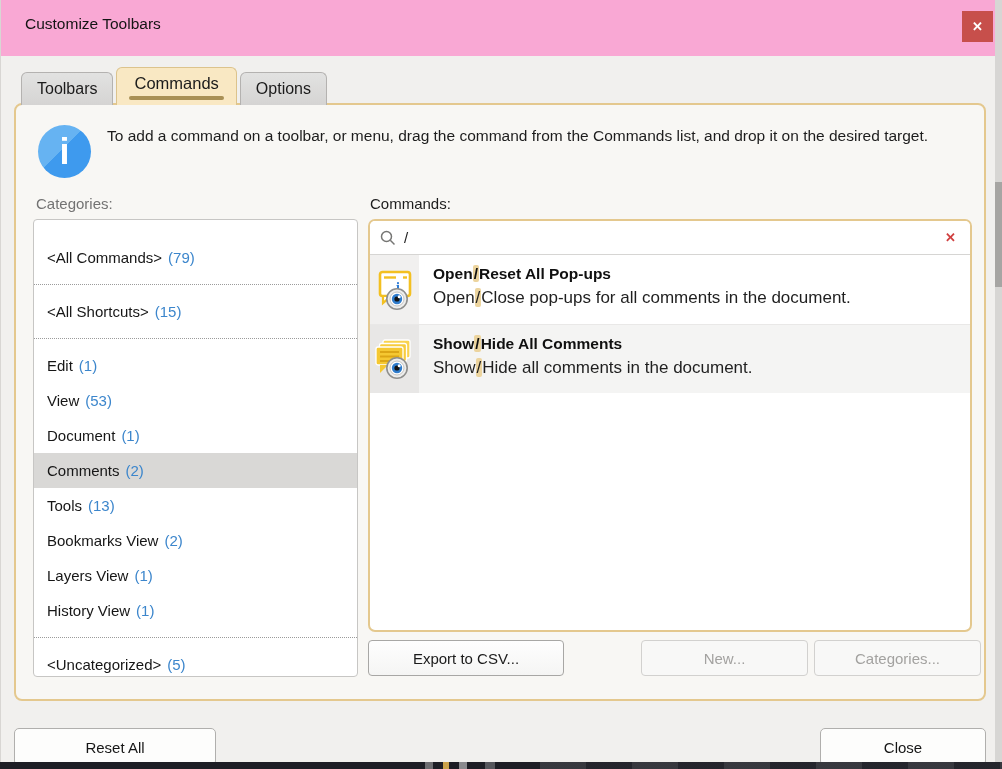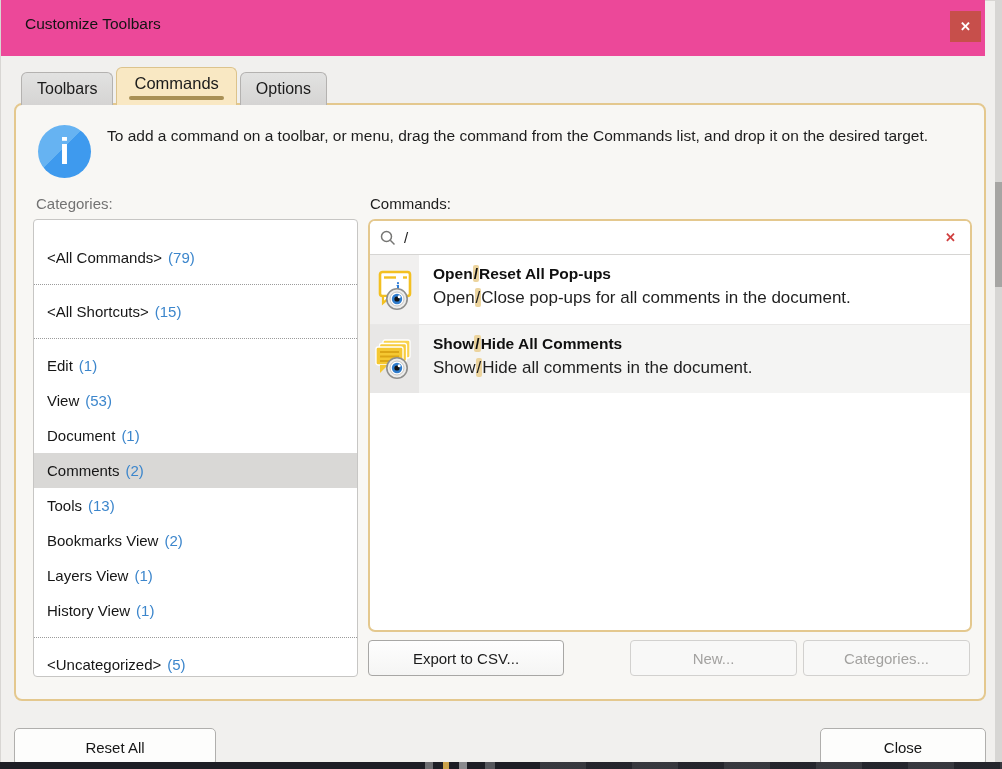--- a/index.html
+++ b/index.html
@@ -2,21 +2,21 @@
 <html><head>
 <meta charset="utf-8">
 <style>
   * { margin:0; padding:0; box-sizing:border-box; }
   html,body { width:1002px; height:769px; }
   body { font-family:"Liberation Sans", sans-serif; background:#f1f0ee; position:relative; overflow:hidden; }
 
   .window { position:absolute; inset:0; background:#f1f0ee; box-shadow:inset 0 0 0 1px #d8d6d3; }
 
   
-  .titlebar { position:absolute; left:1px; top:0; right:17px; height:56px; background:#ec4899; }
+  .titlebar { position:absolute; left:1px; top:0; right:5px; height:56px; background:#f9a8d4; }
   .title { position:absolute; left:24px; top:15px; font-size:15.5px; color:#141414; }
   .close-btn { position:absolute; right:4px; top:11px; width:31px; height:31px; background:#c74f4b; border:none;
                color:#fff; font-size:13px; font-weight:bold; display:flex; align-items:center; justify-content:center; cursor:pointer; }
 
   
   .tabs { position:absolute; left:21px; top:67px; height:38px; display:flex; align-items:flex-end; z-index:3; }
   .tab { height:33px; padding:0 15px; display:flex; align-items:center; font-size:16px; color:#1b1b1b;
          background:linear-gradient(#e2e2e1,#d5d4d3); border:1px solid #b4b2b0; border-bottom:none;
          border-radius:6px 6px 0 0; margin-right:3px; cursor:pointer; }
   .tab.active { height:38px; padding:0 17px 6px 17px; background:#f9e8c3; border-color:#dcc38c; position:relative; font-size:16.5px; }
@@ -57,21 +57,21 @@
   .cmd-row.r1 .gutter { background:#f1f0ef; }
   .cmd-row.r2 .gutter { background:#e8e7e6; }
   .cmd-text { padding:10px 14px 8px 14px; }
   .cmd-title { font-size:15.5px; font-weight:bold; color:#101010; }
   .cmd-desc { font-size:17px; color:#1f1f1f; margin-top:5px; }
   .hl { background:#ecd49e; border-radius:2px; padding:0 1px; }
 
   
   .btn { position:absolute; height:36px; border-radius:4px; font-size:15px; font-family:"Liberation Sans", sans-serif; cursor:pointer; }
   .btn.enabled { background:linear-gradient(#fefefe,#f5f5f4); border:1px solid #a8a7a5; color:#1b1b1b; }
-  .btn.disabled { background:#f8f8f7; border:1px solid #d2d1cf; color:#a3a2a0; cursor:default; }
+  .btn.disabled { background:#f8f8f7; border:1px solid #d2d1cf; color:#a3a2a0; cursor:default;margin-left:11px; }
   .btn-export { left:352px; top:535px; width:196px; }
   .btn-new { left:614px; top:535px; width:167px; }
   .btn-props { left:787px; top:535px; width:167px; }
 
   
   .footer-btn { position:absolute; height:38px; background:#fdfdfc; border:1px solid #b0afad; border-radius:5px;
                 font-size:15px; color:#161616; font-family:"Liberation Sans", sans-serif; cursor:pointer;margin-top:12px; }
   .btn-reset { left:14px; top:716px; width:202px; }
   .btn-close-footer { left:820px; top:716px; width:166px; }
 

